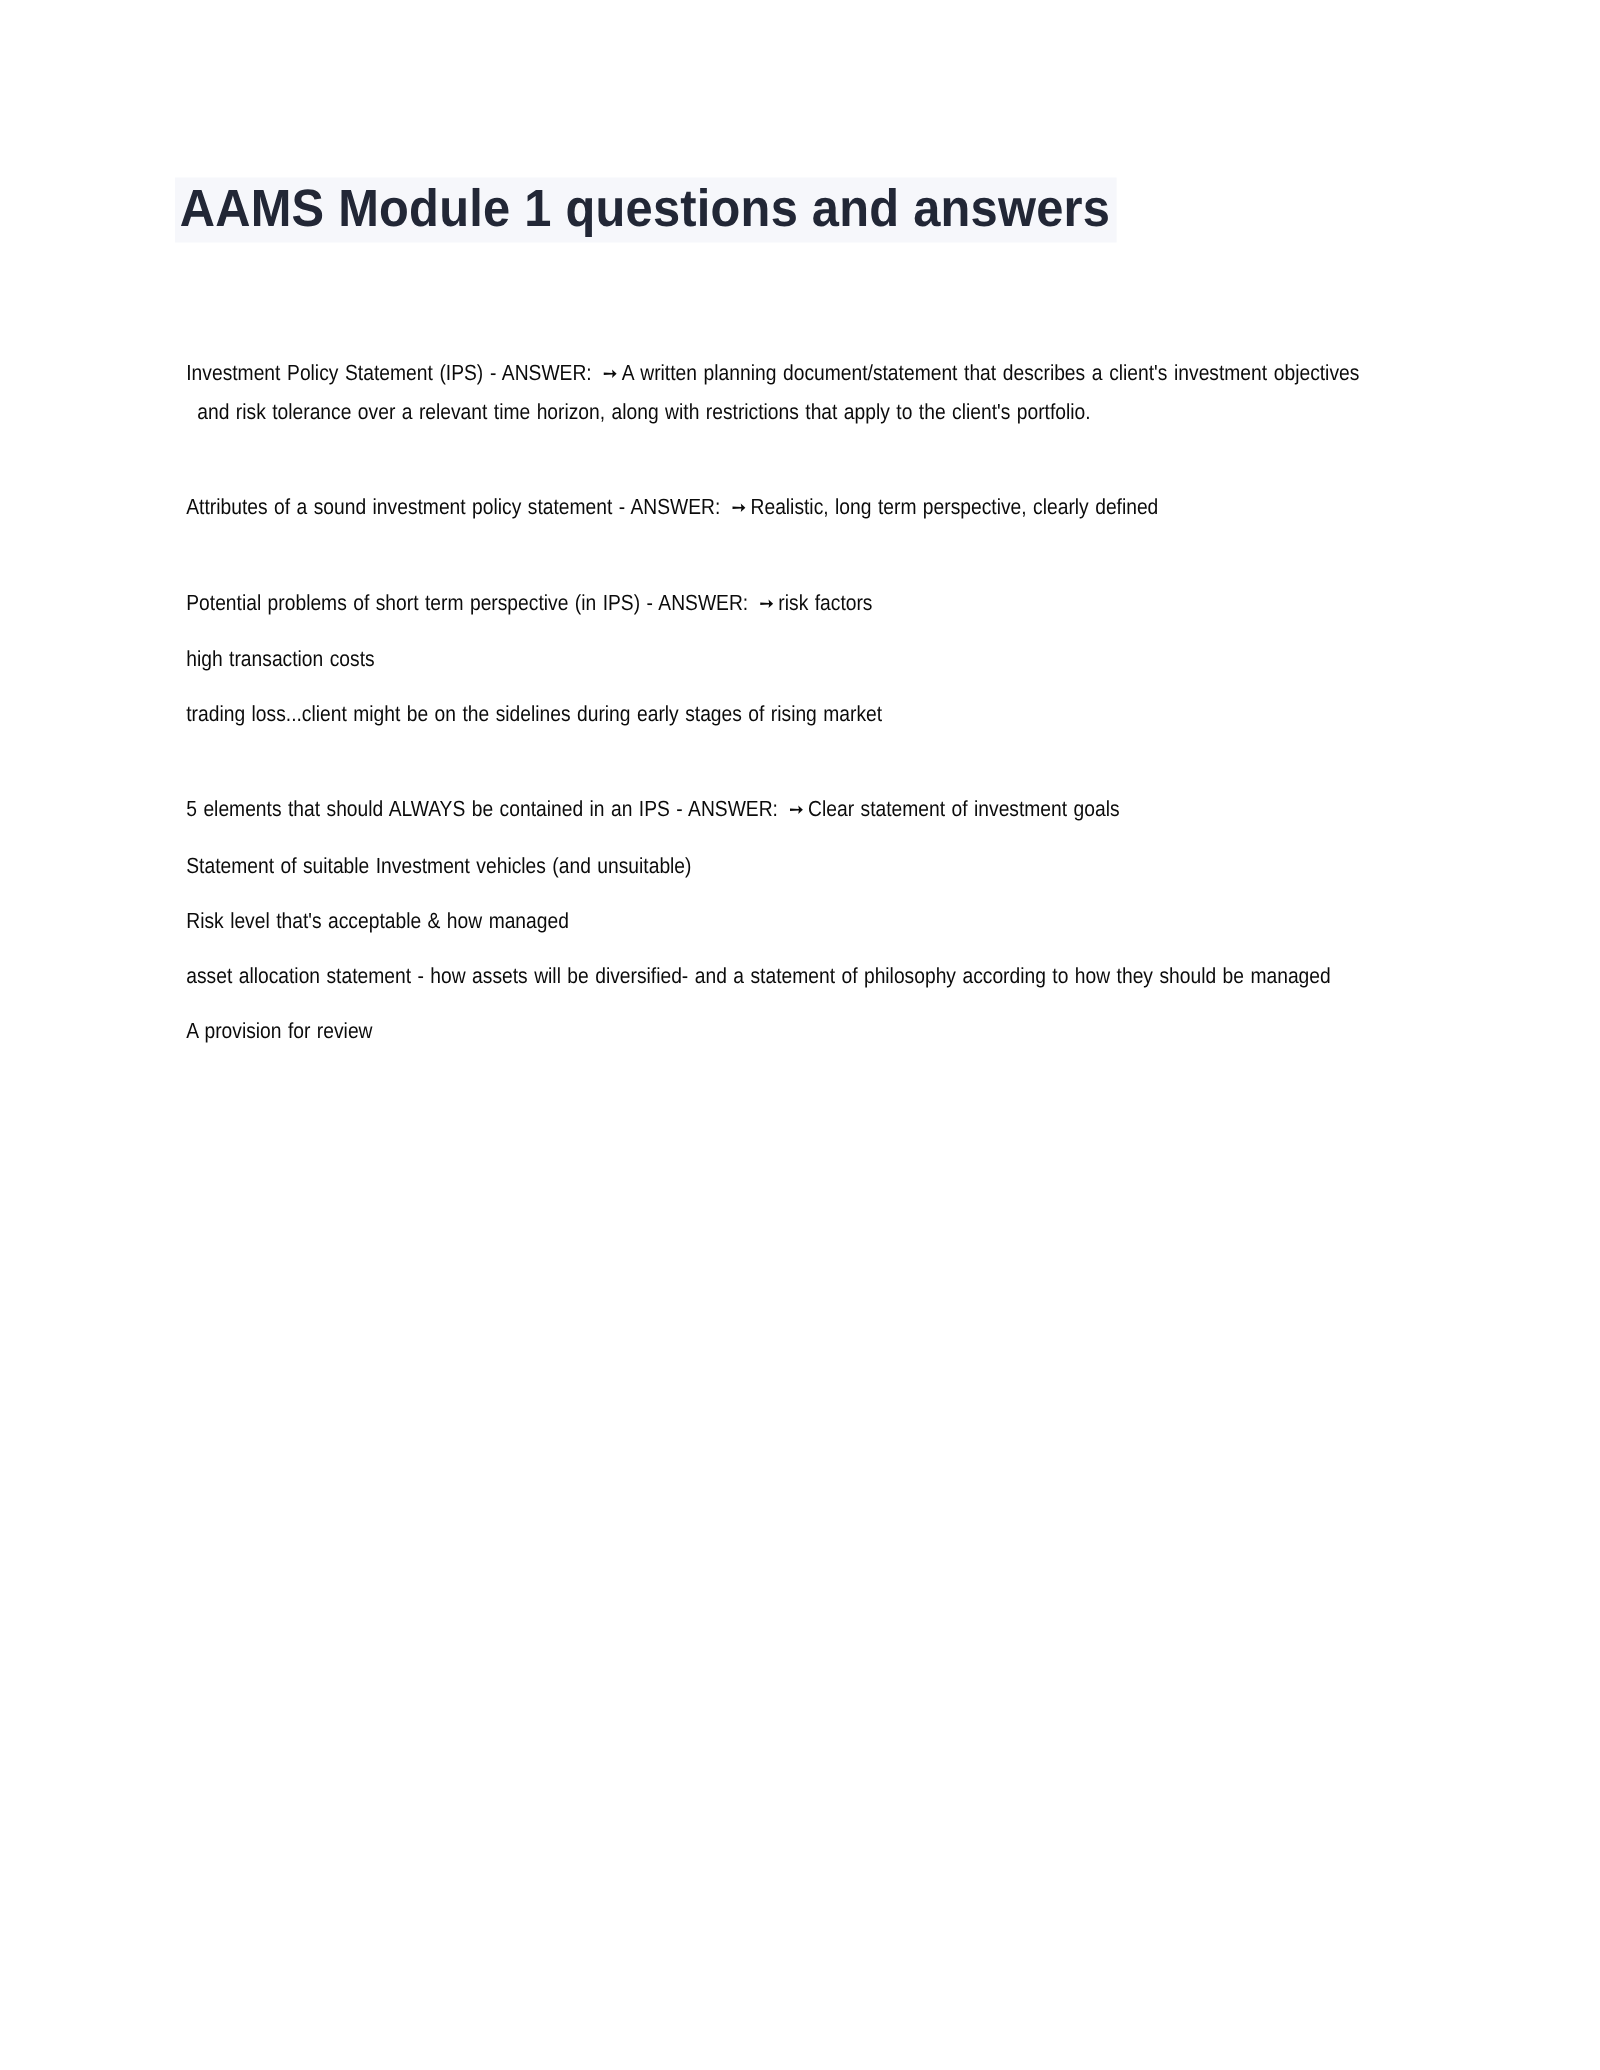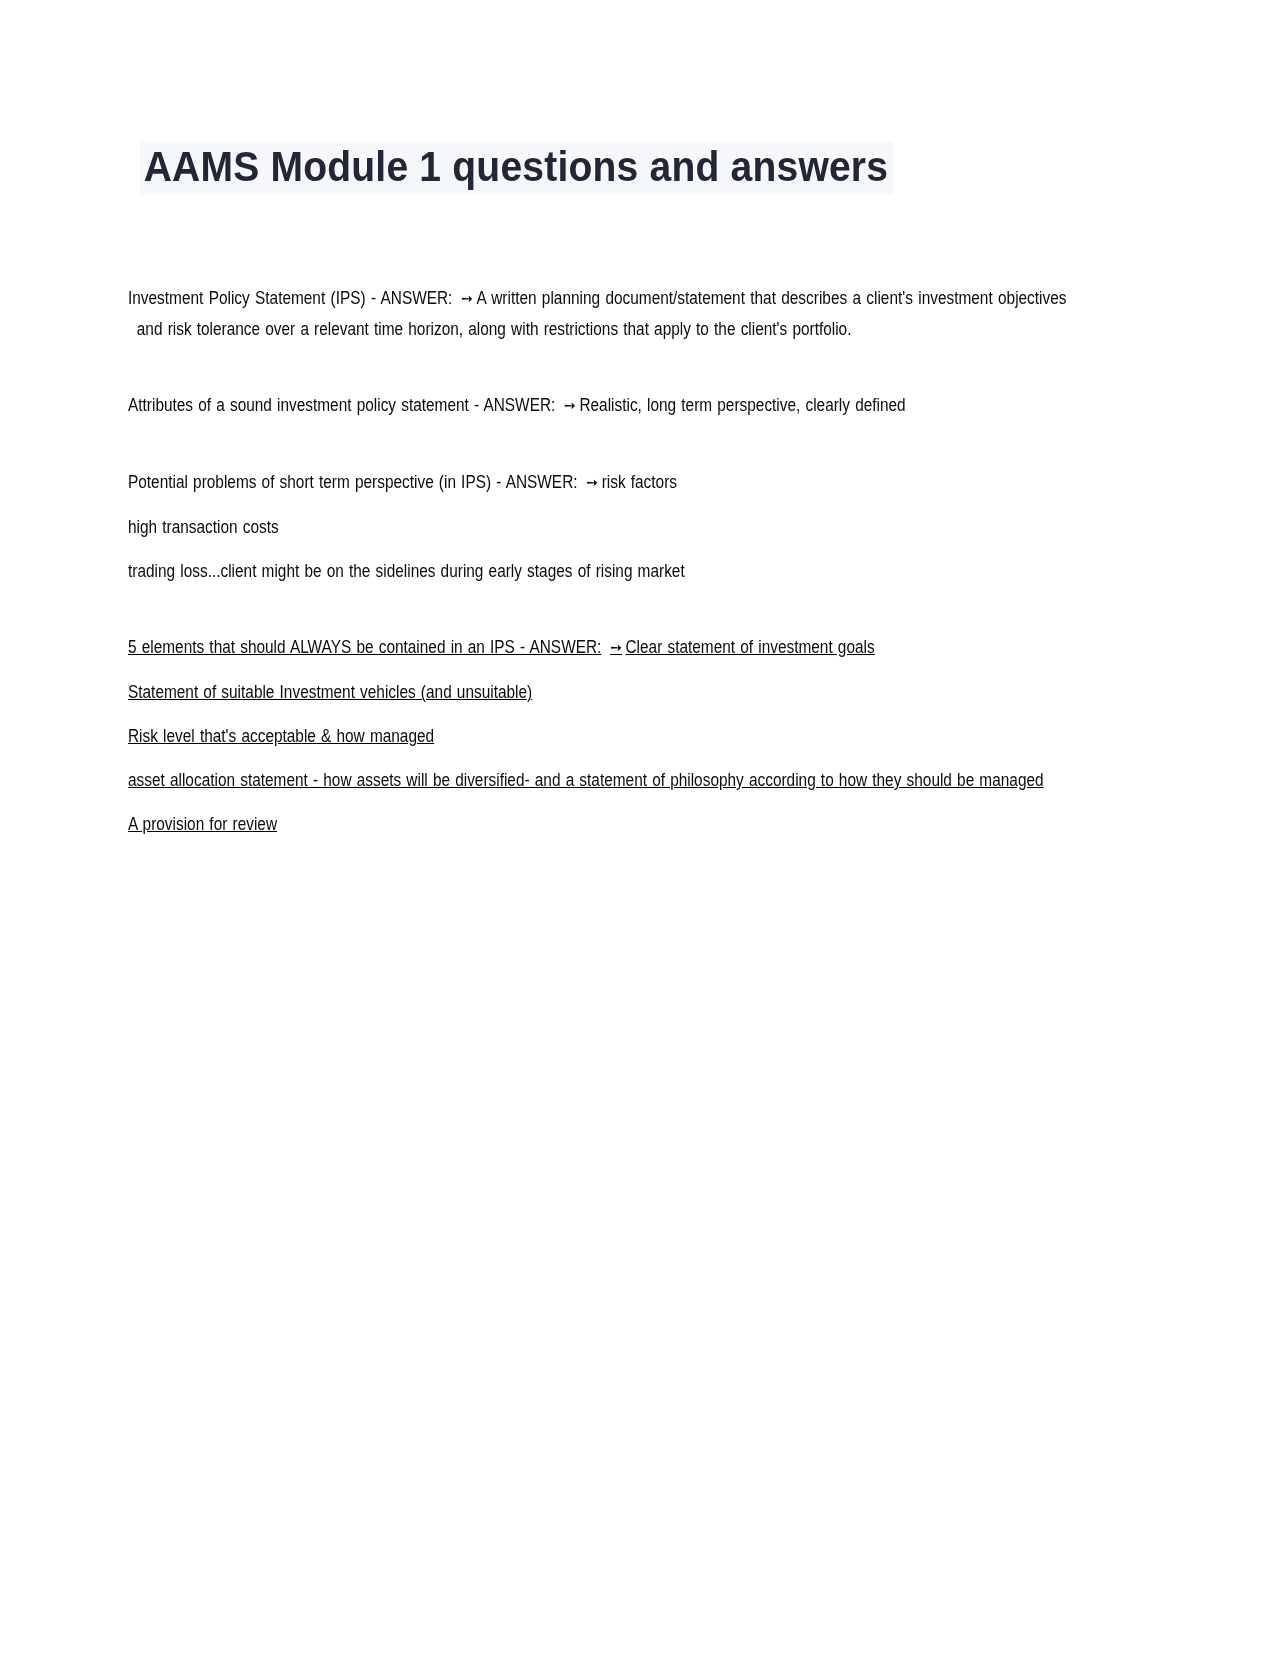--- a/index.html
+++ b/index.html
@@ -40,30 +40,29 @@
   }
   .title-wrap {
     position: absolute;
     left: 140px;
     top: 142px;
     width: 960px;
   }
   
   .qa-list {
     position: absolute;
-    left: 128px;
+    left: 149px;
     top: 283px;
     width: 930px;
   }
   .qa-block {
     margin: 0 0 46px 0;
   }
   .qa-block:last-child {
     margin-bottom: 0;
-    text-decoration: underline;
   }
   .line {
     font-family: "Liberation Sans", sans-serif;
     font-size: 17.5px;
     line-height: 30px;
     color: #0b0b0b;
     margin: 0 0 0 0;
     word-spacing: 1px;
     transform: scaleX(0.88);
     transform-origin: left center;

